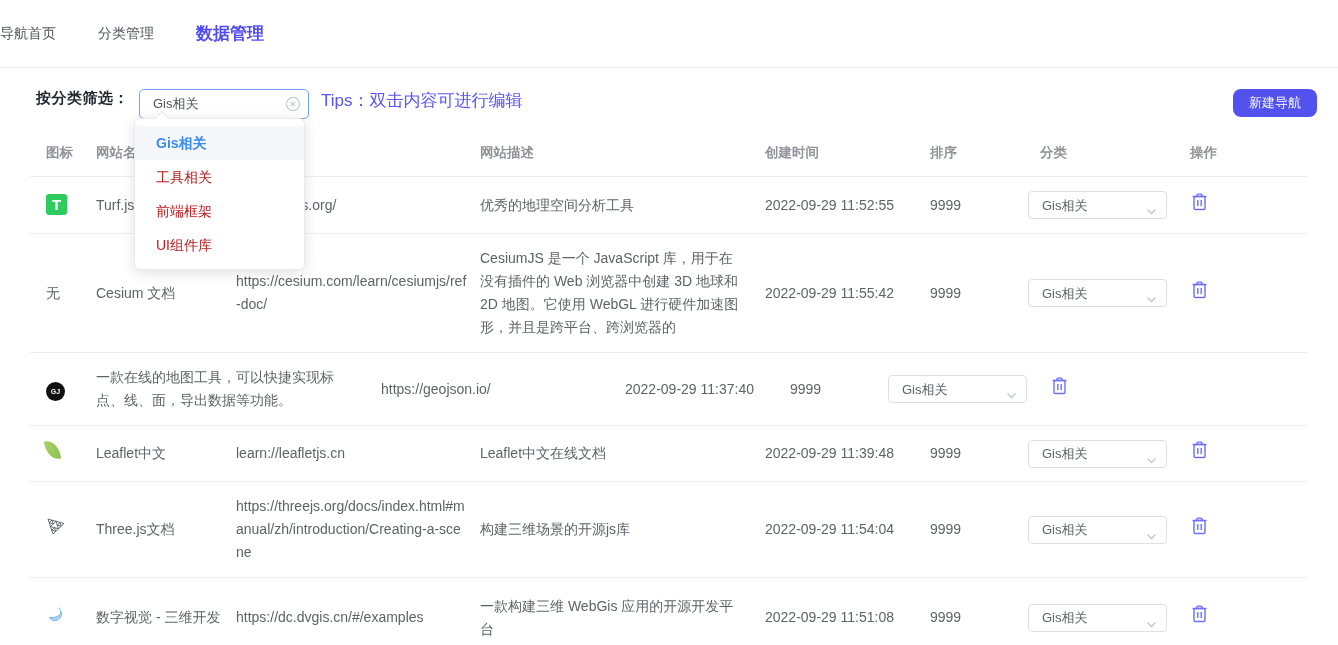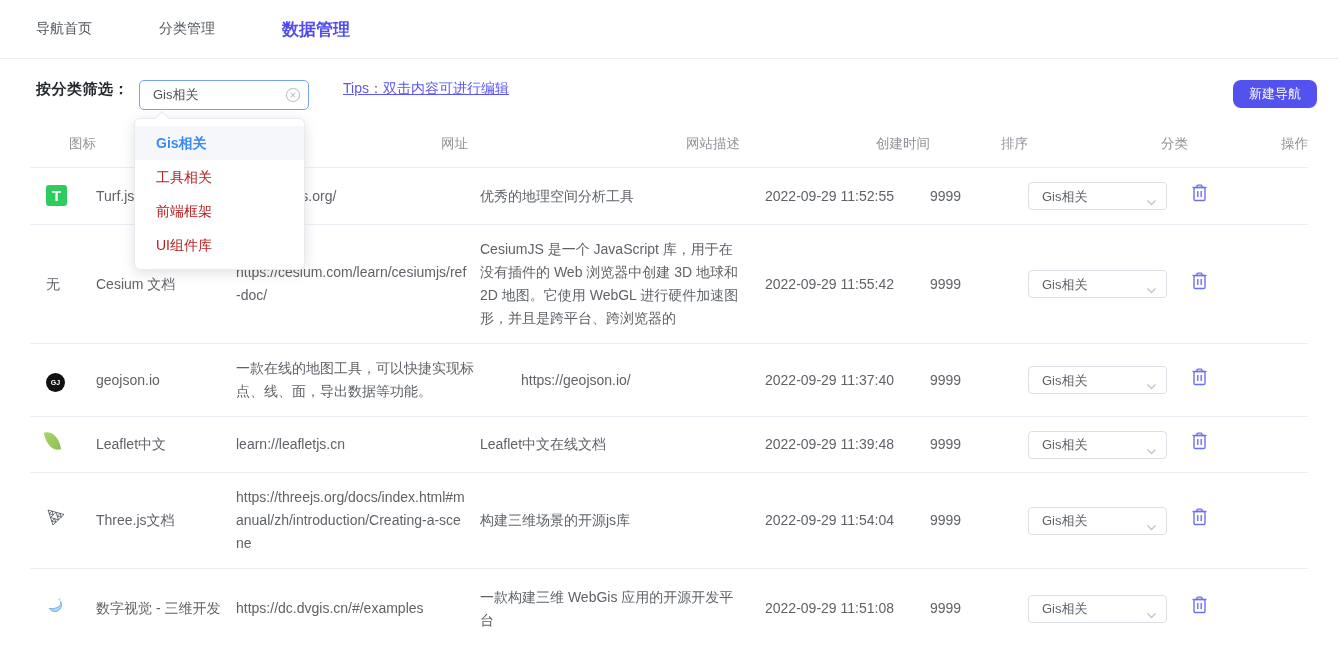--- a/index.html
+++ b/index.html
@@ -1,39 +1,39 @@
 <!DOCTYPE html>
 <html><head>
 <meta charset="utf-8">
 <style>
   * { margin:0; padding:0; box-sizing:border-box; }
   html,body { background:#fff; }
   body { font-family:"Liberation Sans","DejaVu Sans",sans-serif; color:#606266; }
   .page { position:relative; width:1338px; height:645px; background:#fff; overflow:hidden; }
 
   
-  .topnav { display:flex; align-items:center; height:59px; padding-left:36px; border-bottom:1px solid #ececec;gap:25px; }
+  .topnav { display:flex; align-items:center; height:68px; border-bottom:1px solid #ececec; }
   .topnav .nav-item { font-size:14px; color:#51565d; margin-right:42px; cursor:pointer; }
   .topnav .nav-item.active { font-size:17px; font-weight:700; color:#4f4bf0; margin-right:0; }
 
   
   .filterbar { display:flex; align-items:flex-start; height:30px; margin:21px 21px 0 36px; }
   .filter-label { font-size:15px; font-weight:700; color:#24292f; letter-spacing:.5px; }
   .filter-input-wrap { position:relative; margin-left:10px; width:170px; height:30px; }
   .filter-input { width:170px; height:30px; border:1px solid #74a3f5; border-radius:5px; padding:0 30px 0 13px; font-size:13px; color:#4e5358; outline:none; font-family:inherit; background:#fff; }
   .clear-icon { position:absolute; right:8px; top:7px; width:16px; height:16px; cursor:pointer; }
-  .tips { margin-left:34px; font-size:14px; color:#5a55f0;text-decoration:underline; }
+  .tips { margin-left:12px; font-size:17px; color:#5a55f0; }
   .spacer { flex:1; }
   .new-btn { height:28px; line-height:28px; padding:0 16px; background:#5352ee; color:#fff; font-size:13px; border:none; border-radius:8px; cursor:pointer; font-family:inherit; }
 
   
   .table { margin:10px 30px 0 30px; }
   .trow { display:flex; align-items:center; border-bottom:1px solid #ebeef5; }
   .thead { height:48px; border-bottom:1px solid #ebeef5; }
-  .thead .tcell { font-size:13.5px; font-weight:400; color:#909399;text-align:right; }
+  .thead .tcell { font-size:13.5px; font-weight:700; color:#909399; }
   .tcell { font-size:14px; line-height:23px; color:#5f6368; padding-top:13px; padding-bottom:13px; }
   .thead .tcell { padding-top:0; padding-bottom:0; }
   .col-icon { width:66px; padding-left:16px; }
   .col-name { width:140px; padding-right:10px; }
   .col-url  { width:244px; padding-right:12px; word-break:break-all; }
   .col-desc { width:285px; padding-right:25px; }
   .col-time { width:165px; }
   .col-sort { width:98px; }
   .col-cat  { width:160px; padding-left:0; }
   .thead .col-cat { padding-left:12px; }
@@ -157,21 +157,20 @@
             </svg></button>
       </div>
     </div>
 
     <div class="trow r3">
       <div class="tcell col-icon">
         <span class="icon-gj">
             <span>GJ</span>
           </span>
       </div>
-      <div class="tcell col-name">geojson.io</div>
       <div class="tcell col-desc">一款在线的地图工具，可以快捷实现标点、线、面，导出数据等功能。</div>
       <div class="tcell col-url">https://geojson.io/</div>
       <div class="tcell col-time">2022-09-29 11:37:40</div>
       <div class="tcell col-sort">9999</div>
       <div class="tcell col-cat">
         <span class="cat-select">
           <span class="cat-text">Gis相关</span>
           <span class="chev"><svg width="11" height="11" viewBox="0 0 11 11">
                 <path d="M1.5 3.5 L5.5 7.5 L9.5 3.5" fill="none" stroke="#c0c4cc" stroke-width="1.3"></path>
               </svg></span>

